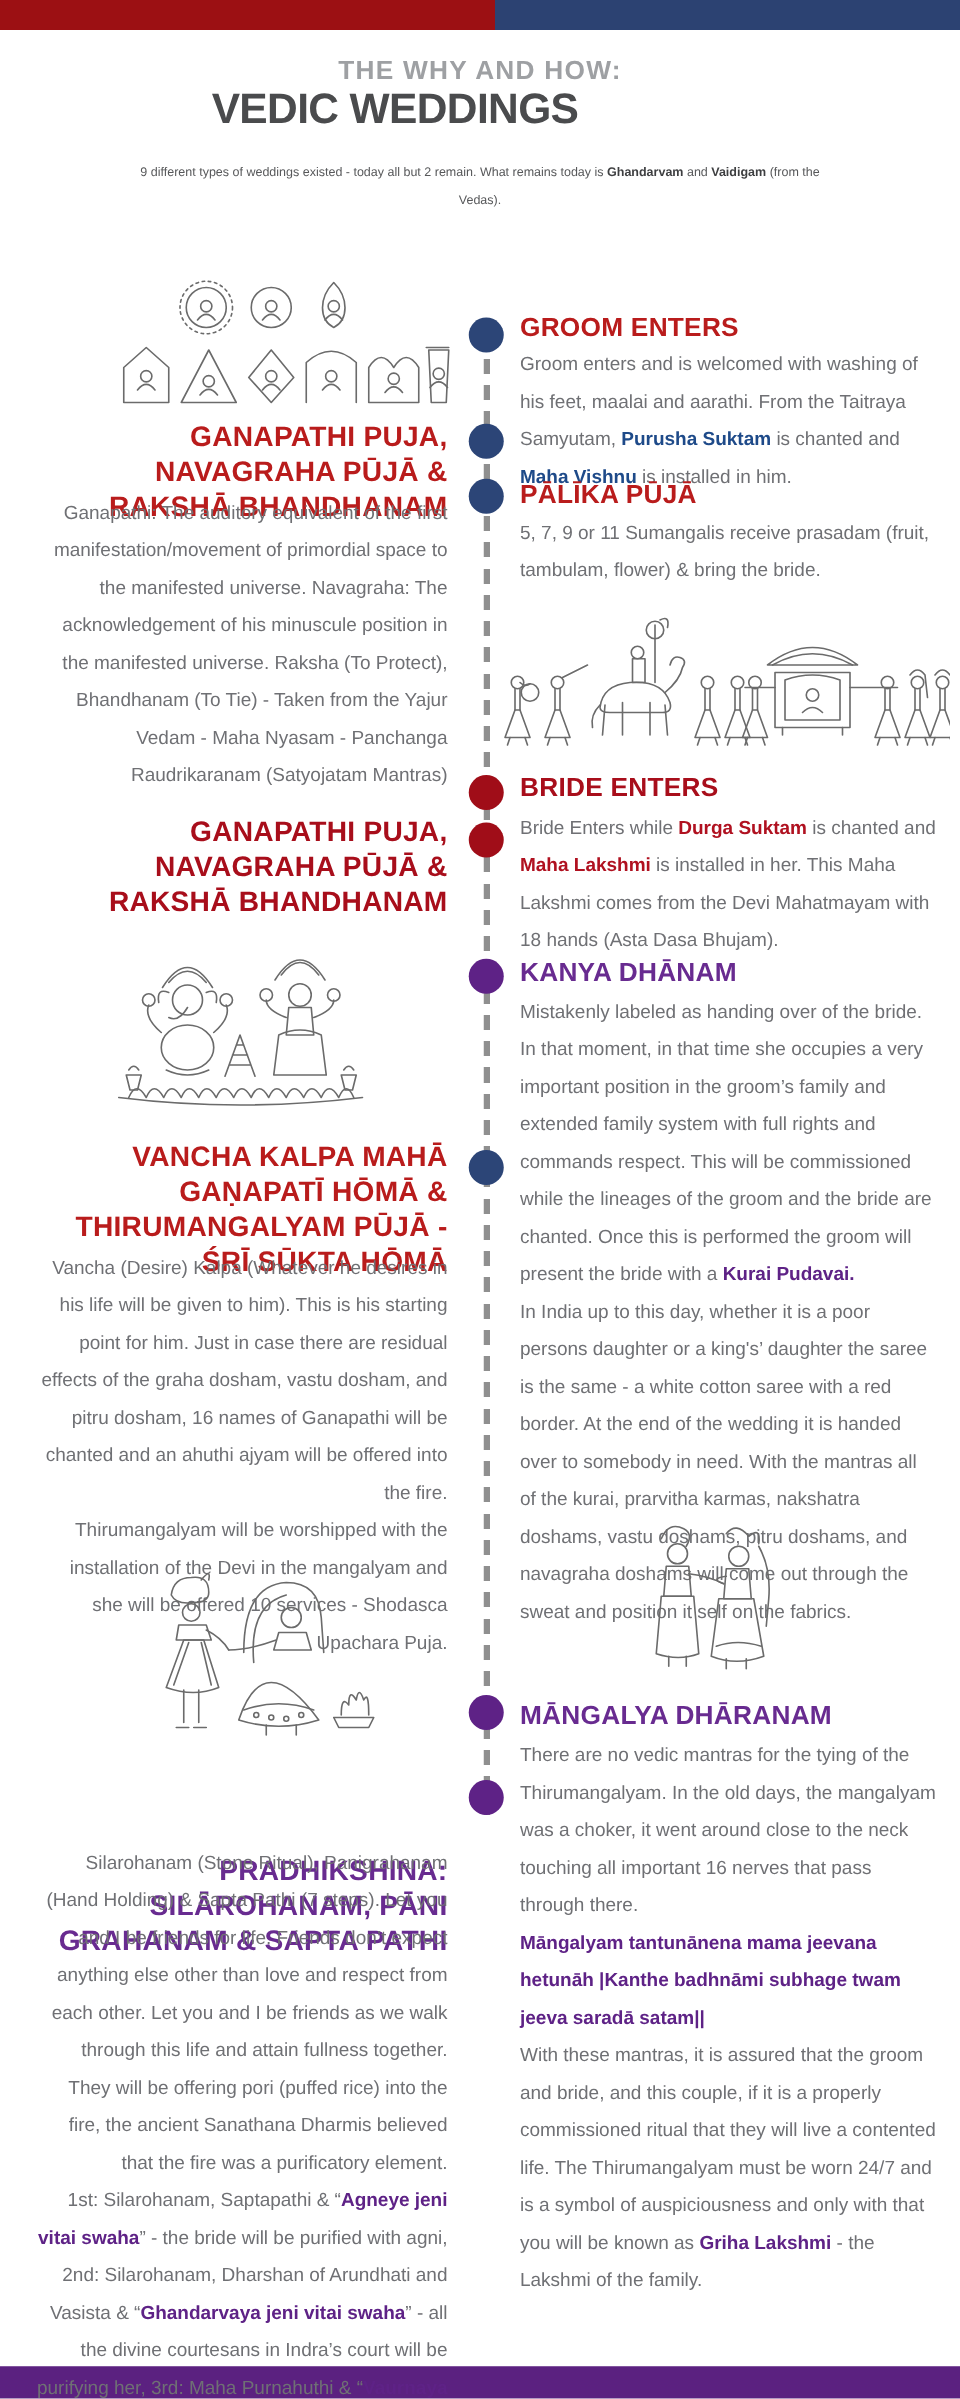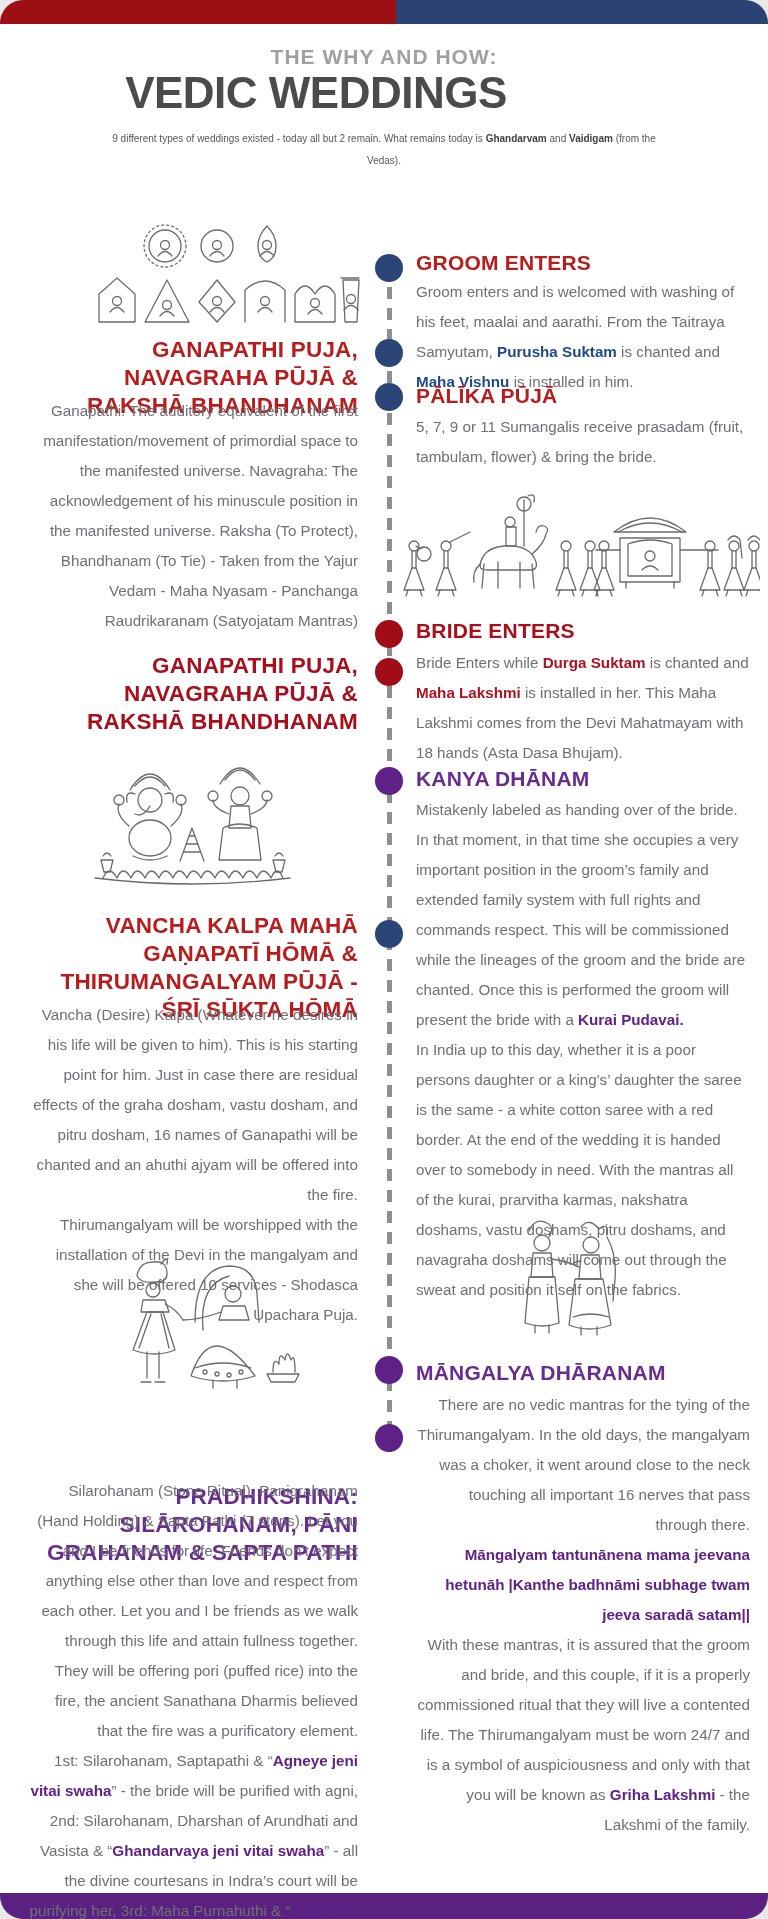--- a/index.html
+++ b/index.html
@@ -1,28 +1,28 @@
 <!DOCTYPE html>
 <html><head>
 <meta charset="utf-8">
 <style>
   html,body{margin:0;padding:0;background:#e9e9e9;}
   .canvas{position:relative;width:768px;height:1919px;background:#ffffff;margin:0 auto;
-          font-family:"Liberation Sans","DejaVu Sans",sans-serif;overflow:hidden;border-radius:23px;}
+          font-family:"Liberation Sans","DejaVu Sans",sans-serif;overflow:hidden;}
   .abs{position:absolute;}
 
   
   .bar-red{left:0;top:0;width:396px;height:24px;background:#9C1013;}
   .bar-blue{left:396px;top:0;width:372px;height:24px;background:#2C4272;}
   .bar-purple{left:0;top:1893px;width:768px;height:26px;background:#5B2180;}
 
   
   .kicker{left:0;top:45px;width:768px;text-align:center;font-weight:700;font-size:21px;
           letter-spacing:1px;color:#9EA0A3;}
-  .title{left:0;top:68px;width:632px;text-align:center;font-weight:700;font-size:44px;
+  .title{left:0;top:68px;width:632px;text-align:center;font-weight:700;font-size:34px;
          letter-spacing:-.5px;color:#4A4B4D;}
   .subtitle{left:104px;top:128px;width:560px;text-align:center;font-size:10px;
             line-height:22px;color:#57585A;}
   .subtitle .bd{font-weight:700;color:#3E3F41;}
 
   
   .left-col{left:28px;width:330px;text-align:right;}
   .right-col{left:416px;width:334px;text-align:left;}
 
   .h-left{font-weight:700;font-size:22.5px;line-height:28px;letter-spacing:.2px;}
@@ -282,19 +282,19 @@
       <path d="M86,40 L104,40 L106,64 L84,64 Z"></path>
       <path d="M86,46 Q72,48 84,52"></path>
       <path d="M112,22 Q122,40 120,64 L118,86"></path>
       <path d="M80,64 L108,64 L116,110 Q94,118 74,110 Z"></path>
       <path d="M78,102 Q95,96 114,102"></path>
       <path d="M86,112 L86,120 M102,112 L102,120"></path>
     </svg>
   </div>
 
   <div class="abs right-col h-right purple" style="top:1360px;">MĀNGALYA DHĀRANAM</div>
-  <div class="abs right-col body" style="top:1390px;text-align:right;">
+  <div class="abs right-col body" style="top:1390px;">
       <div><span>There are no vedic mantras for the tying of the Thirumangalyam. In the old days, the mangalyam was a choker, it went around close to the neck touching all important 16 nerves that pass through there.</span></div>
       <div><span class="bp">Māngalyam tantunānena mama jeevana hetunāh |Kanthe badhnāmi subhage twam jeeva saradā satam||</span></div>
       <div><span>With these mantras, it is assured that the groom and bride, and this couple, if it is a properly commissioned ritual that they will live a contented life. The Thirumangalyam must be worn 24/7 and is a symbol of auspiciousness and only with that you will be known as </span><span class="bp">Griha Lakshmi</span><span> - the Lakshmi of the family.</span></div>
     </div>
 
 </div>
 
 </body></html>

